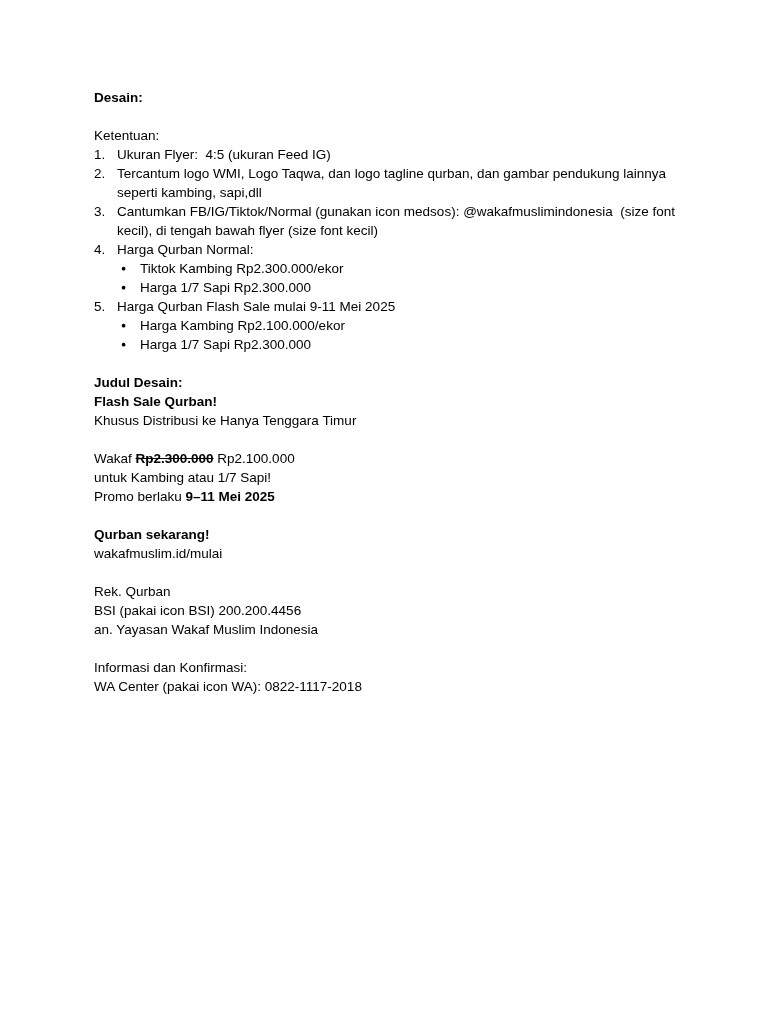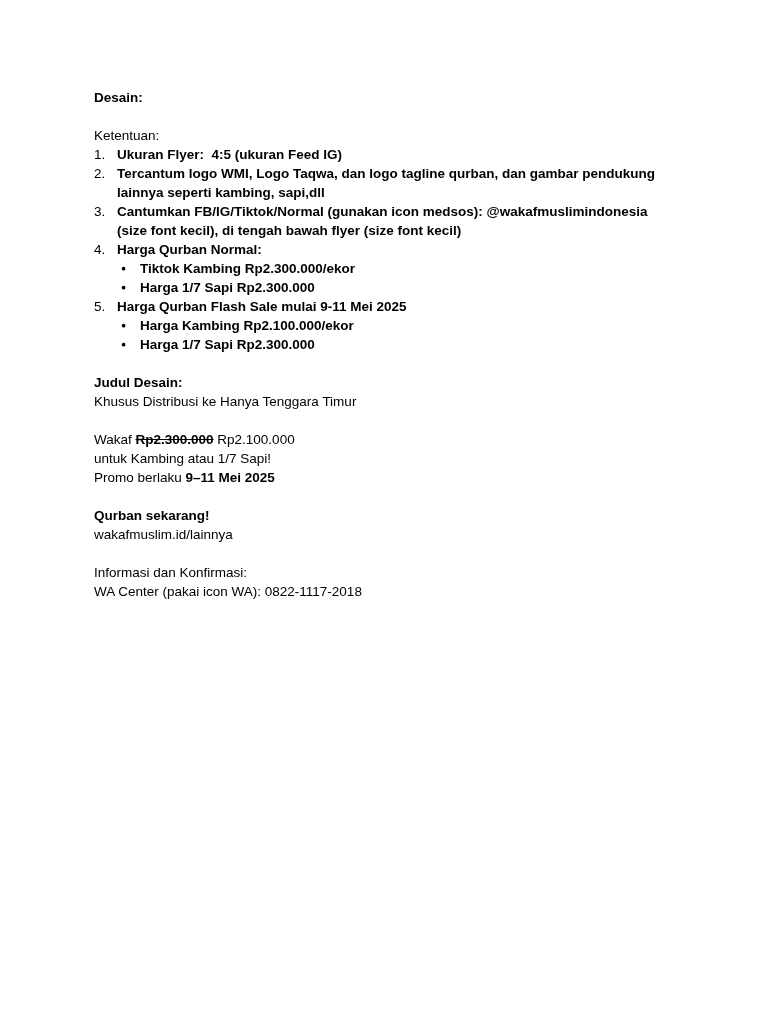--- a/index.html
+++ b/index.html
@@ -21,21 +21,21 @@
     padding: 88px 92px 0 94px;
     font-size: 13.5px;
     line-height: 19px;
   }
   .section { margin-bottom: 19px; }
   .bold { font-weight: 700; }
   .strike { text-decoration: line-through; }
   .pre { white-space: pre-wrap; }
   .list-item { display: flex; align-items: flex-start; }
   .num { flex: 0 0 23px; width: 23px; }
-  .item-text { flex: 1; white-space: pre-wrap; font-weight: bold; }
+  .item-text { flex: 1; white-space: pre-wrap; }
   .bullet-item { display: flex; align-items: flex-start; padding-left: 27px; }
   .bullet {
     flex: 0 0 19px;
     width: 19px;
     font-size: 8.5px;
     line-height: 19px;
   }
 </style>
 </head>
 <body>
@@ -85,34 +85,40 @@
         <span class="item-text">Harga Kambing Rp2.100.000/ekor</span>
       </div>
       <div class="bullet-item">
         <span class="bullet">●</span>
         <span class="item-text">Harga 1/7 Sapi Rp2.300.000</span>
       </div>
     </div>
 
     <div class="section">
       <p class="bold">Judul Desain:</p>
+      <p class="bold">Flash Sale Qurban!</p>
       <p>Khusus Distribusi ke Hanya Tenggara Timur</p>
     </div>
 
     <div class="section">
       <p><span class="pre">Wakaf </span><span class="bold strike pre">Rp2.300.000</span><span class="pre"> Rp2.100.000</span></p>
       <p>untuk Kambing atau 1/7 Sapi!</p>
       <p><span class="pre">Promo berlaku </span><span class="bold pre">9–11 Mei 2025</span></p>
     </div>
 
     <div class="section">
       <p class="bold">Qurban sekarang!</p>
-      <p>wakafmuslim.id/lainnya</p>
+      <p>wakafmuslim.id/mulai</p>
     </div>
 
+    <div class="section">
+      <p>Rek. Qurban</p>
+      <p>BSI (pakai icon BSI) 200.200.4456</p>
+      <p>an. Yayasan Wakaf Muslim Indonesia</p>
+    </div>
 
     <div class="section">
       <p>Informasi dan Konfirmasi:</p>
       <p>WA Center (pakai icon WA): 0822-1117-2018</p>
     </div>
 
   </div>
 </div>
 
 </body></html>

